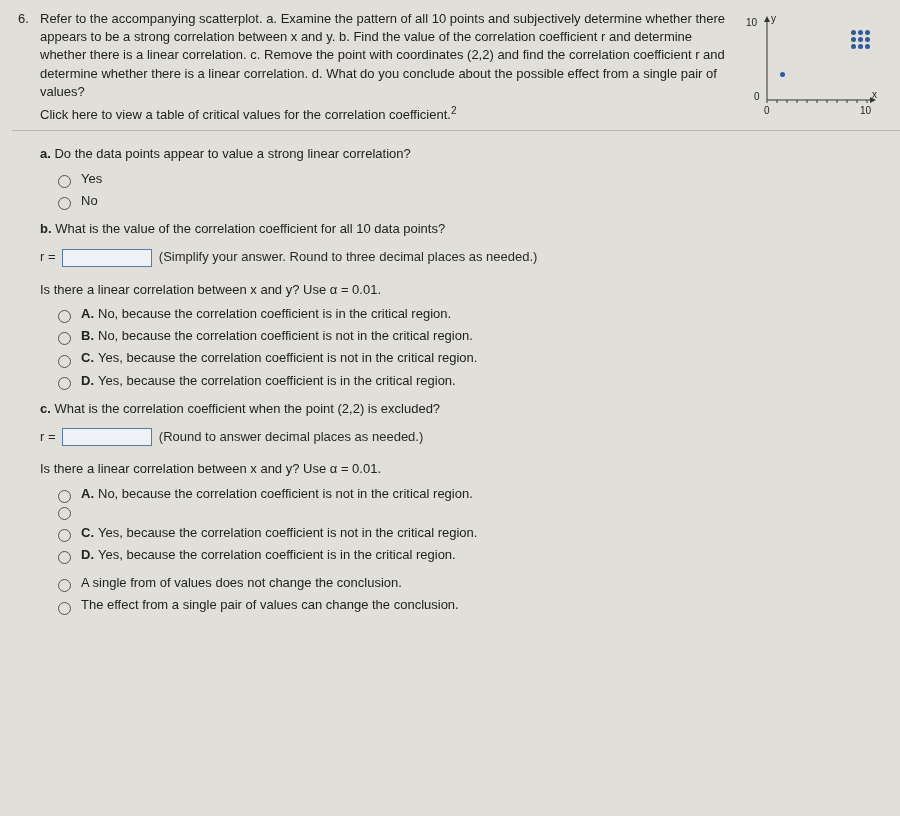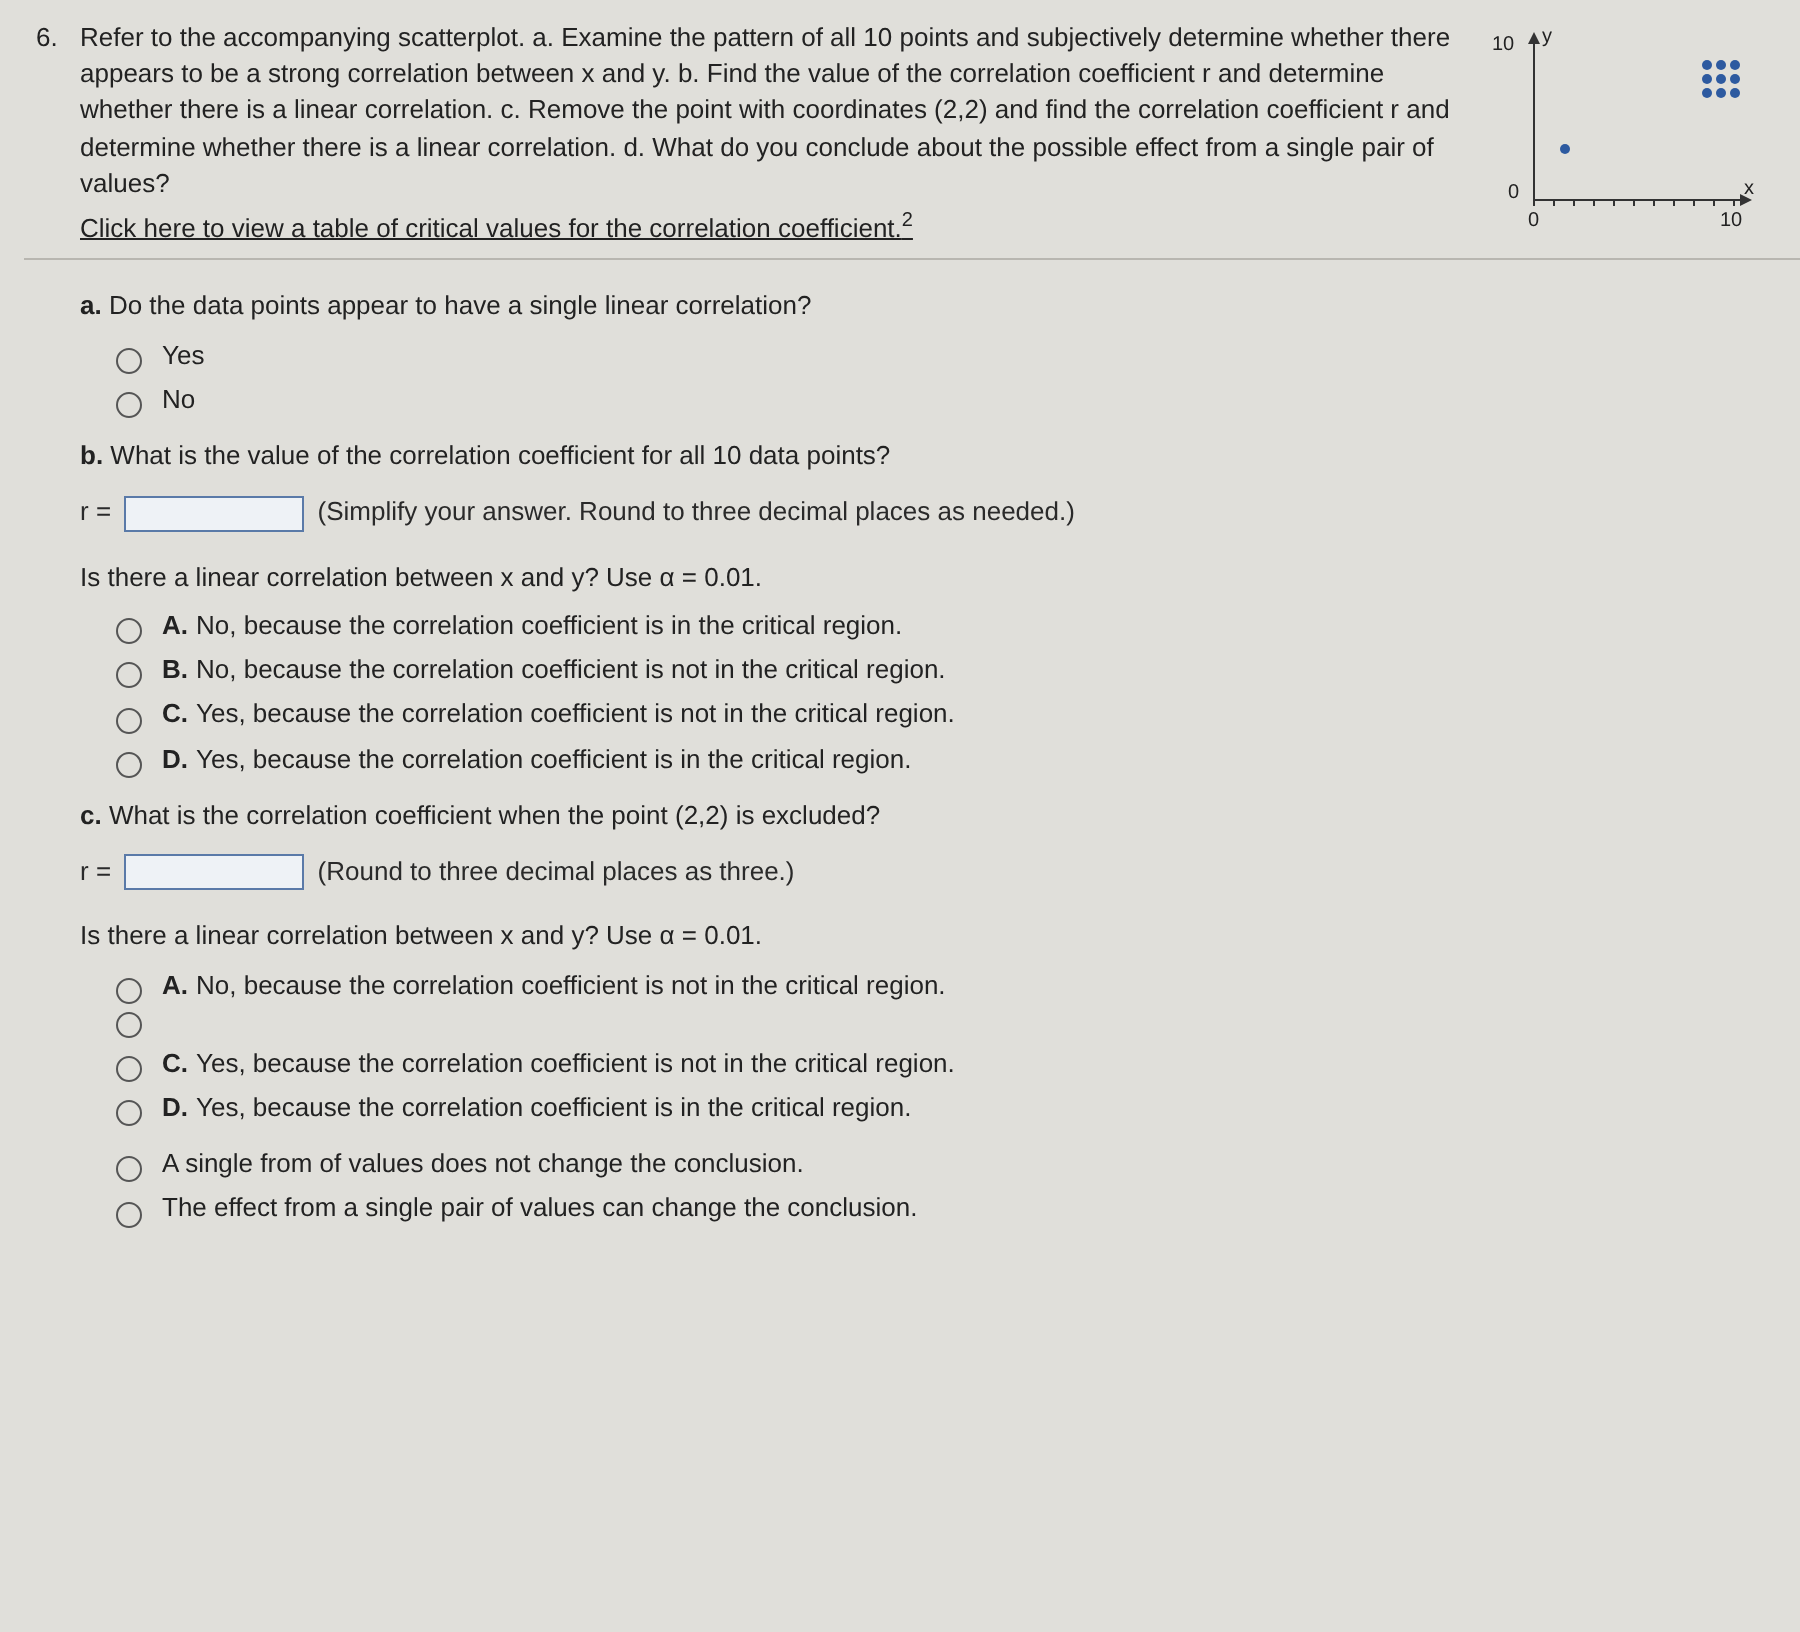--- a/index.html
+++ b/index.html
@@ -11,21 +11,21 @@
     padding: 10px 18px;
     color: #2a2a2a;
     font-size: 13px;
     line-height: 1.4;
     position: relative;
   }
   .top-row { display: flex; align-items: flex-start; }
   .qnum { width: 22px; flex-shrink: 0; color: #222; }
   .intro-wrap { flex: 1; padding-right: 8px; }
   .intro { color: #222; }
-  .link { text-decoration: underline; color: #222; cursor: pointer; display: inline-block; margin-top: 3px; }
+  .link { color: #222; cursor: pointer; display: inline-block; margin-top: 3px; }
   .sup { font-size: 10px; vertical-align: super; }
   .chart-box {
     width: 140px; height: 110px; flex-shrink: 0;
     position: relative; margin-left: 8px; margin-top: 2px;
   }
   .chart-svg { width: 100%; height: 100%; }
   .cluster {
     position: absolute; top: 18px; right: 12px;
     display: grid; grid-template-columns: repeat(3,5px);
     grid-template-rows: repeat(3,5px); gap: 2px;
@@ -101,21 +101,21 @@
     <div class="axlbl" style="top:92px; left:22px;">0</div>
     <div class="axlbl" style="top:92px; left:118px;">10</div>
     <div class="axlbl" style="top:76px; left:130px;">x</div>
   </div>
 </div>
 
 <div class="content-block">
 <div class="hr"></div>
 
 <div class="section bold-letter">
-  <span class="lead">a.</span><span> Do the data points appear to have a single linear correlation?</span>
+  <span class="lead">a.</span><span> Do the data points appear to value a strong linear correlation?</span>
 </div>
 <div class="opt-row">
   <div class="radio"></div>
   <div class="opt-label">Yes</div>
 </div>
 <div class="opt-row">
   <div class="radio"></div>
   <div class="opt-label">No</div>
 </div>
 
@@ -144,21 +144,21 @@
   <div class="radio"></div>
   <div class="opt-label"><span class="opt-letter">D.</span><span>Yes, because the correlation coefficient is in the critical region.</span></div>
 </div>
 
 <div class="section bold-letter mt">
   <span class="lead">c.</span><span> What is the correlation coefficient when the point (2,2) is excluded?</span>
 </div>
 <div class="sub mt">
   <span>r =</span>
   <span class="inline-input"></span>
-  <span>(Round to three decimal places as three.)</span>
+  <span>(Round to answer decimal places as needed.)</span>
 </div>
 <div class="section">Is there a linear correlation between x and y? Use α = 0.01.</div>
 <div class="opt-row">
   <div class="radio"></div>
   <div class="opt-label"><span class="opt-letter">A.</span><span>No, because the correlation coefficient is not in the critical region.</span></div>
 </div>
 <div class="opt-row">
   <div class="radio"></div>
 </div>
 <div class="opt-row">

